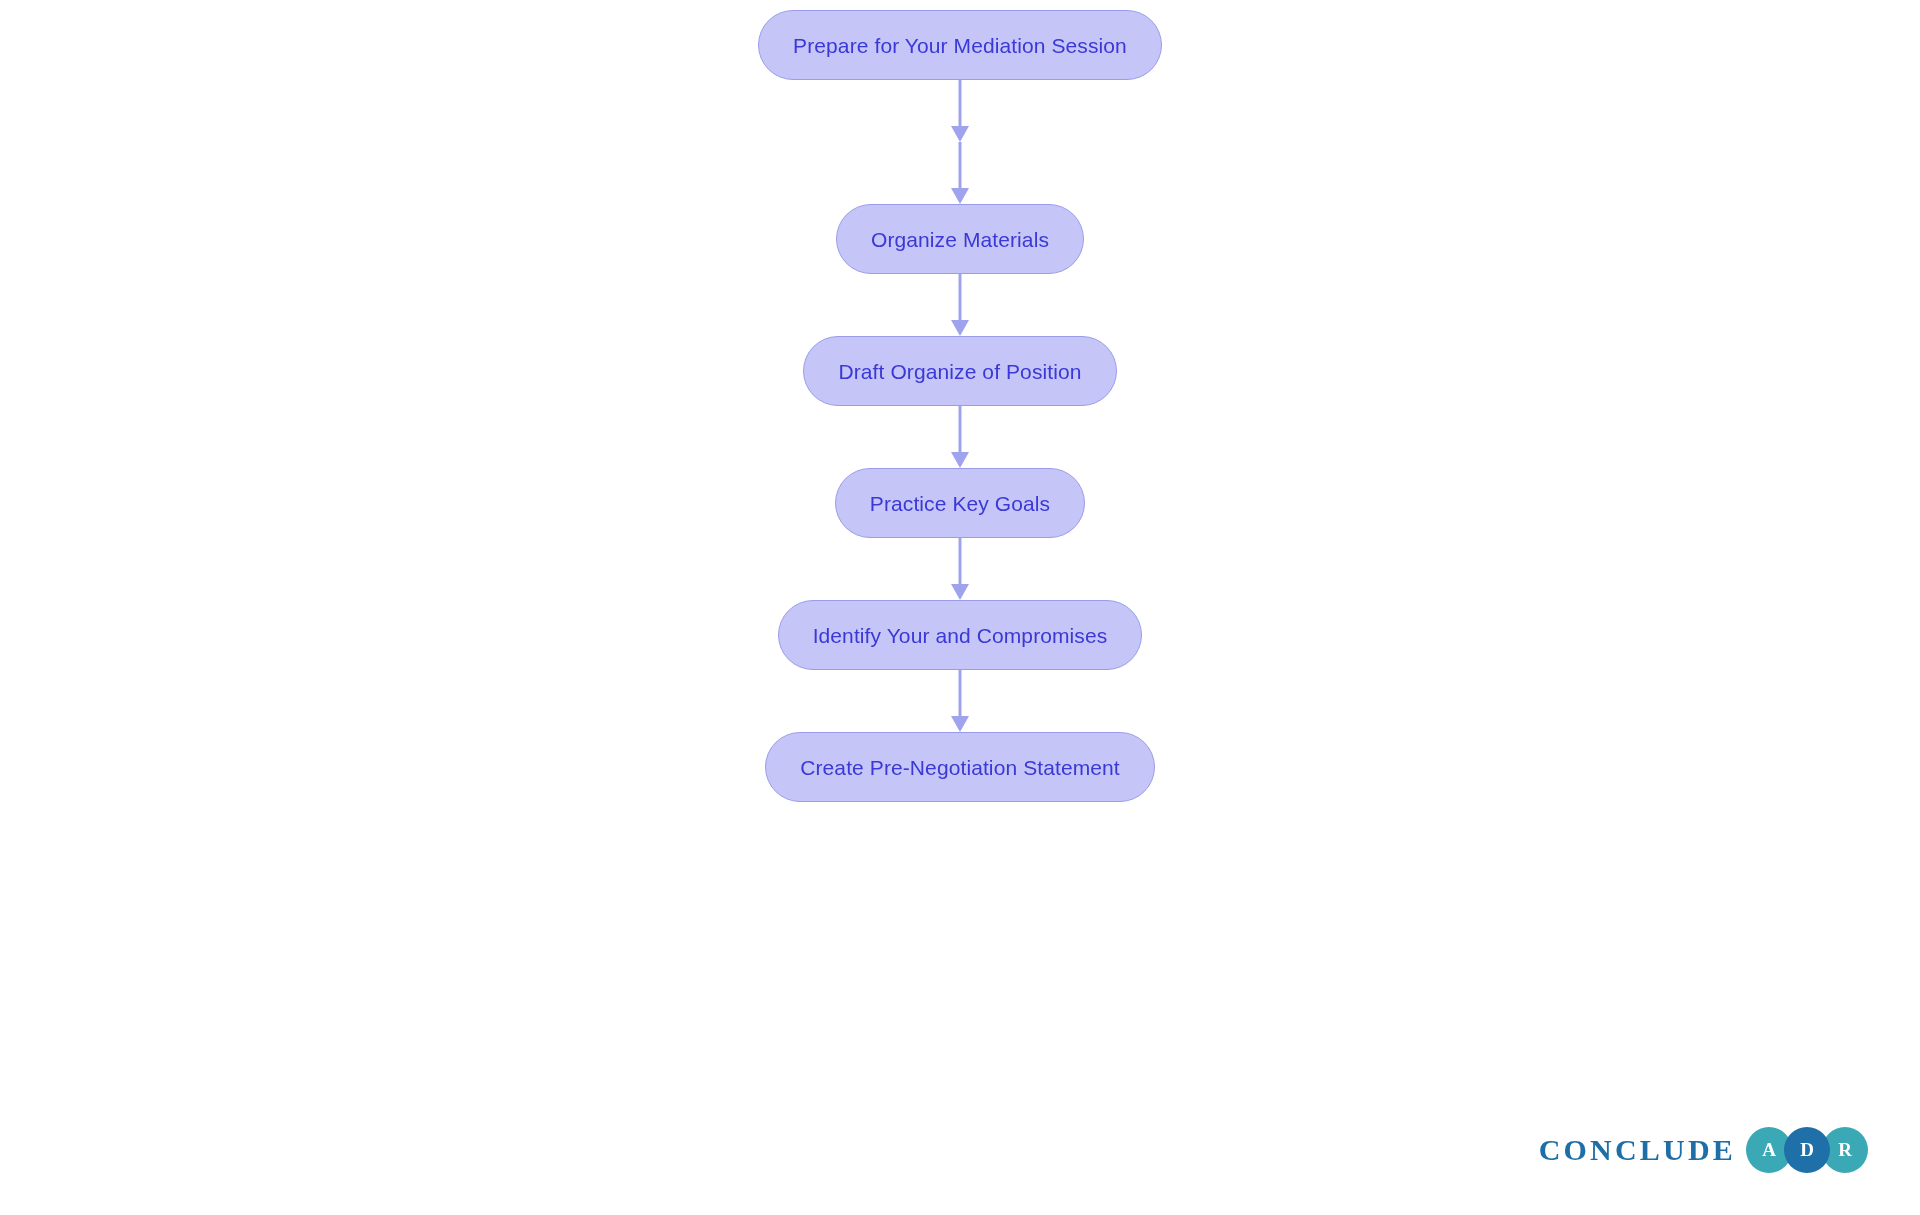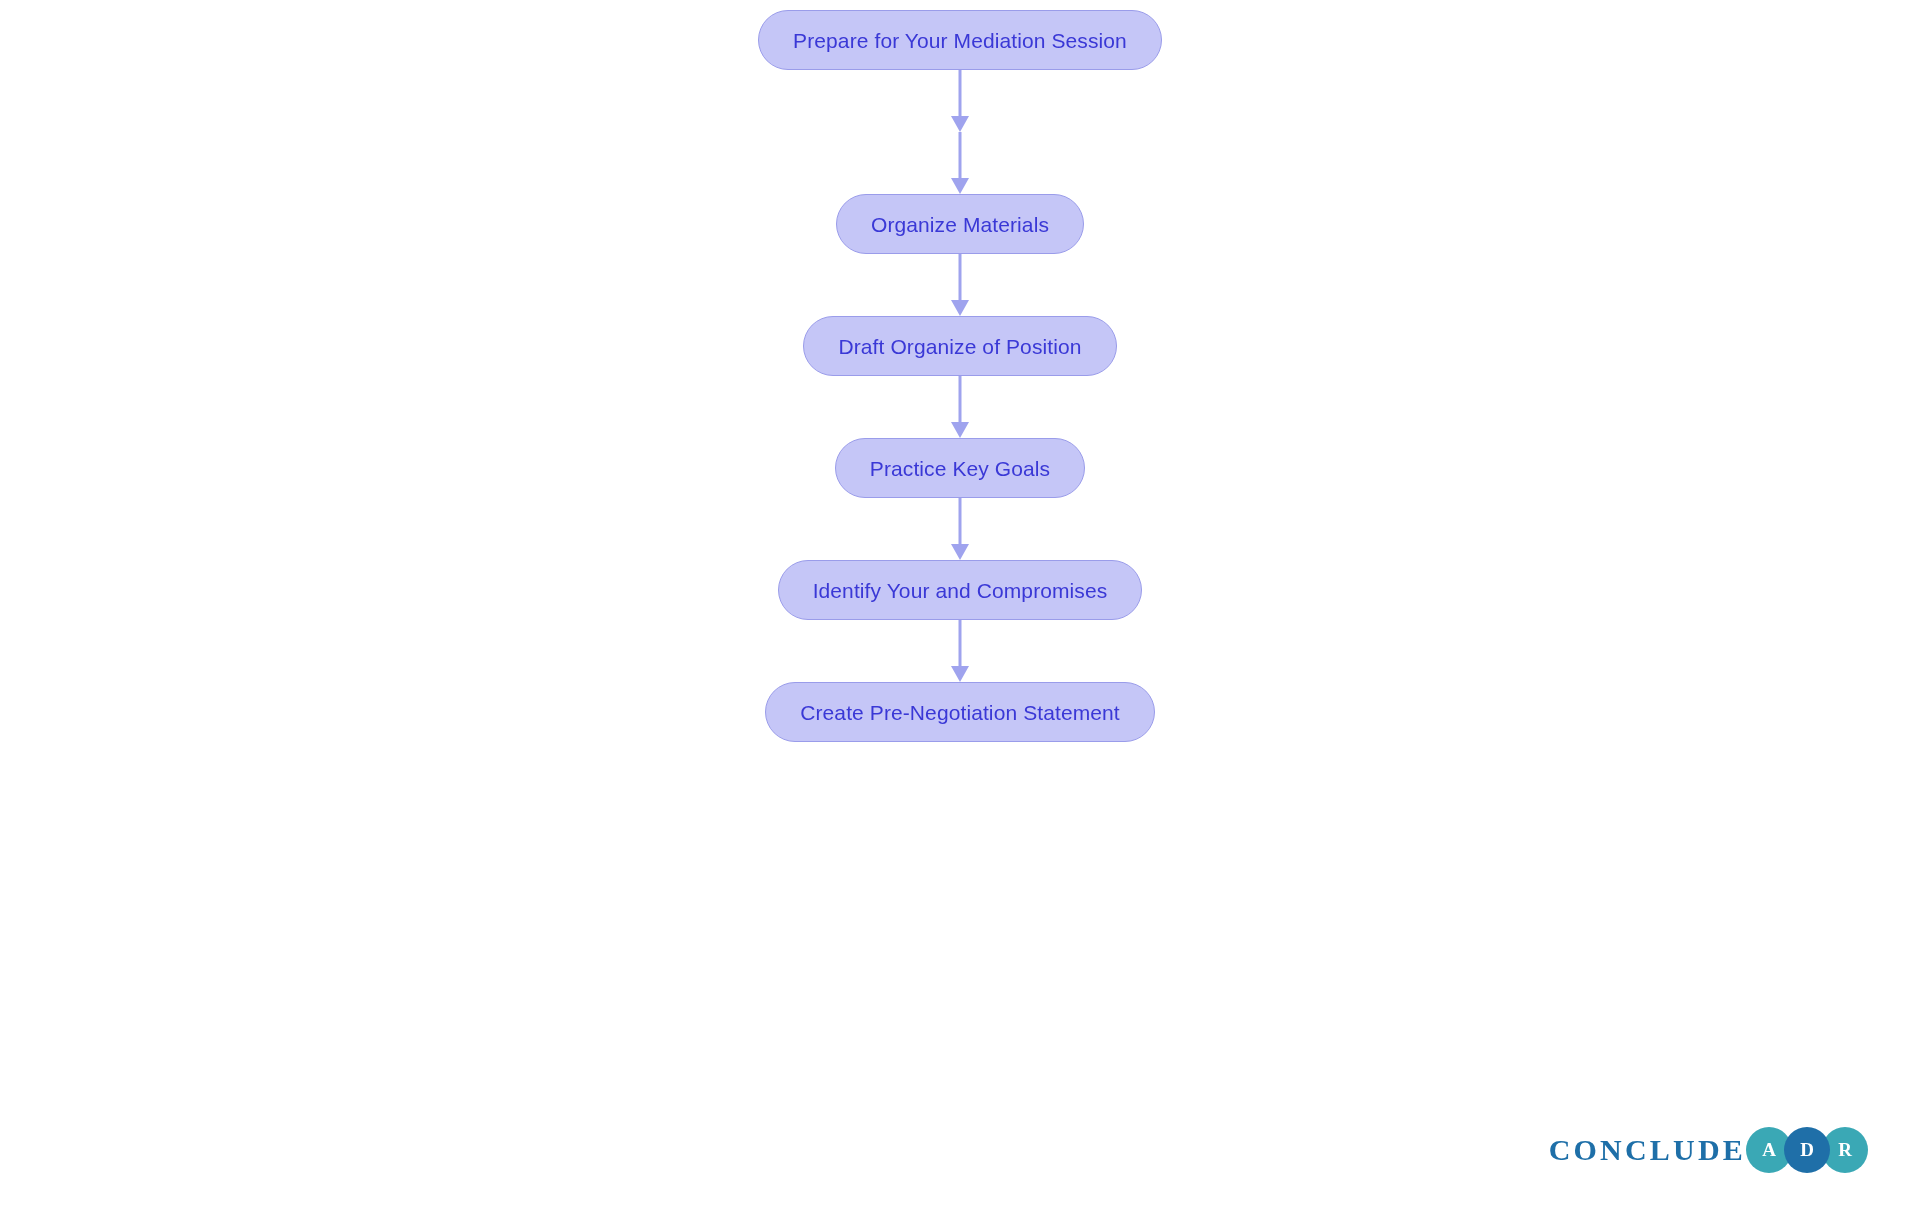--- a/index.html
+++ b/index.html
@@ -29,21 +29,21 @@
     top: 0;
     width: 1920px;
     display: flex;
     flex-direction: column;
     align-items: center;
   }
 
   .node {
     position: relative;
     box-sizing: border-box;
-    height: 60px;
+    height: 70px;
     background: #c5c6f7;
     border: 1px solid #9a9cea;
     border-radius: 36px;
     display: flex;
     align-items: center;
     justify-content: center;
     padding: 4px 34px;
   }
 
   .node-label {
@@ -84,21 +84,21 @@
     border-top: 16px solid #9fa3ee;
   }
 
   
   #brand {
     position: absolute;
     right: 52px;
     bottom: 42px;
     display: flex;
     align-items: center;
-    gap: 0;
+    gap: 10px;
   }
   .brand-word {
     color: #1e6fa8;
     font-family: "Liberation Serif", serif;
     font-size: 30px;
     font-weight: 700;
     letter-spacing: 3.2px;
   }
   .brand-circles {
     position: relative;

